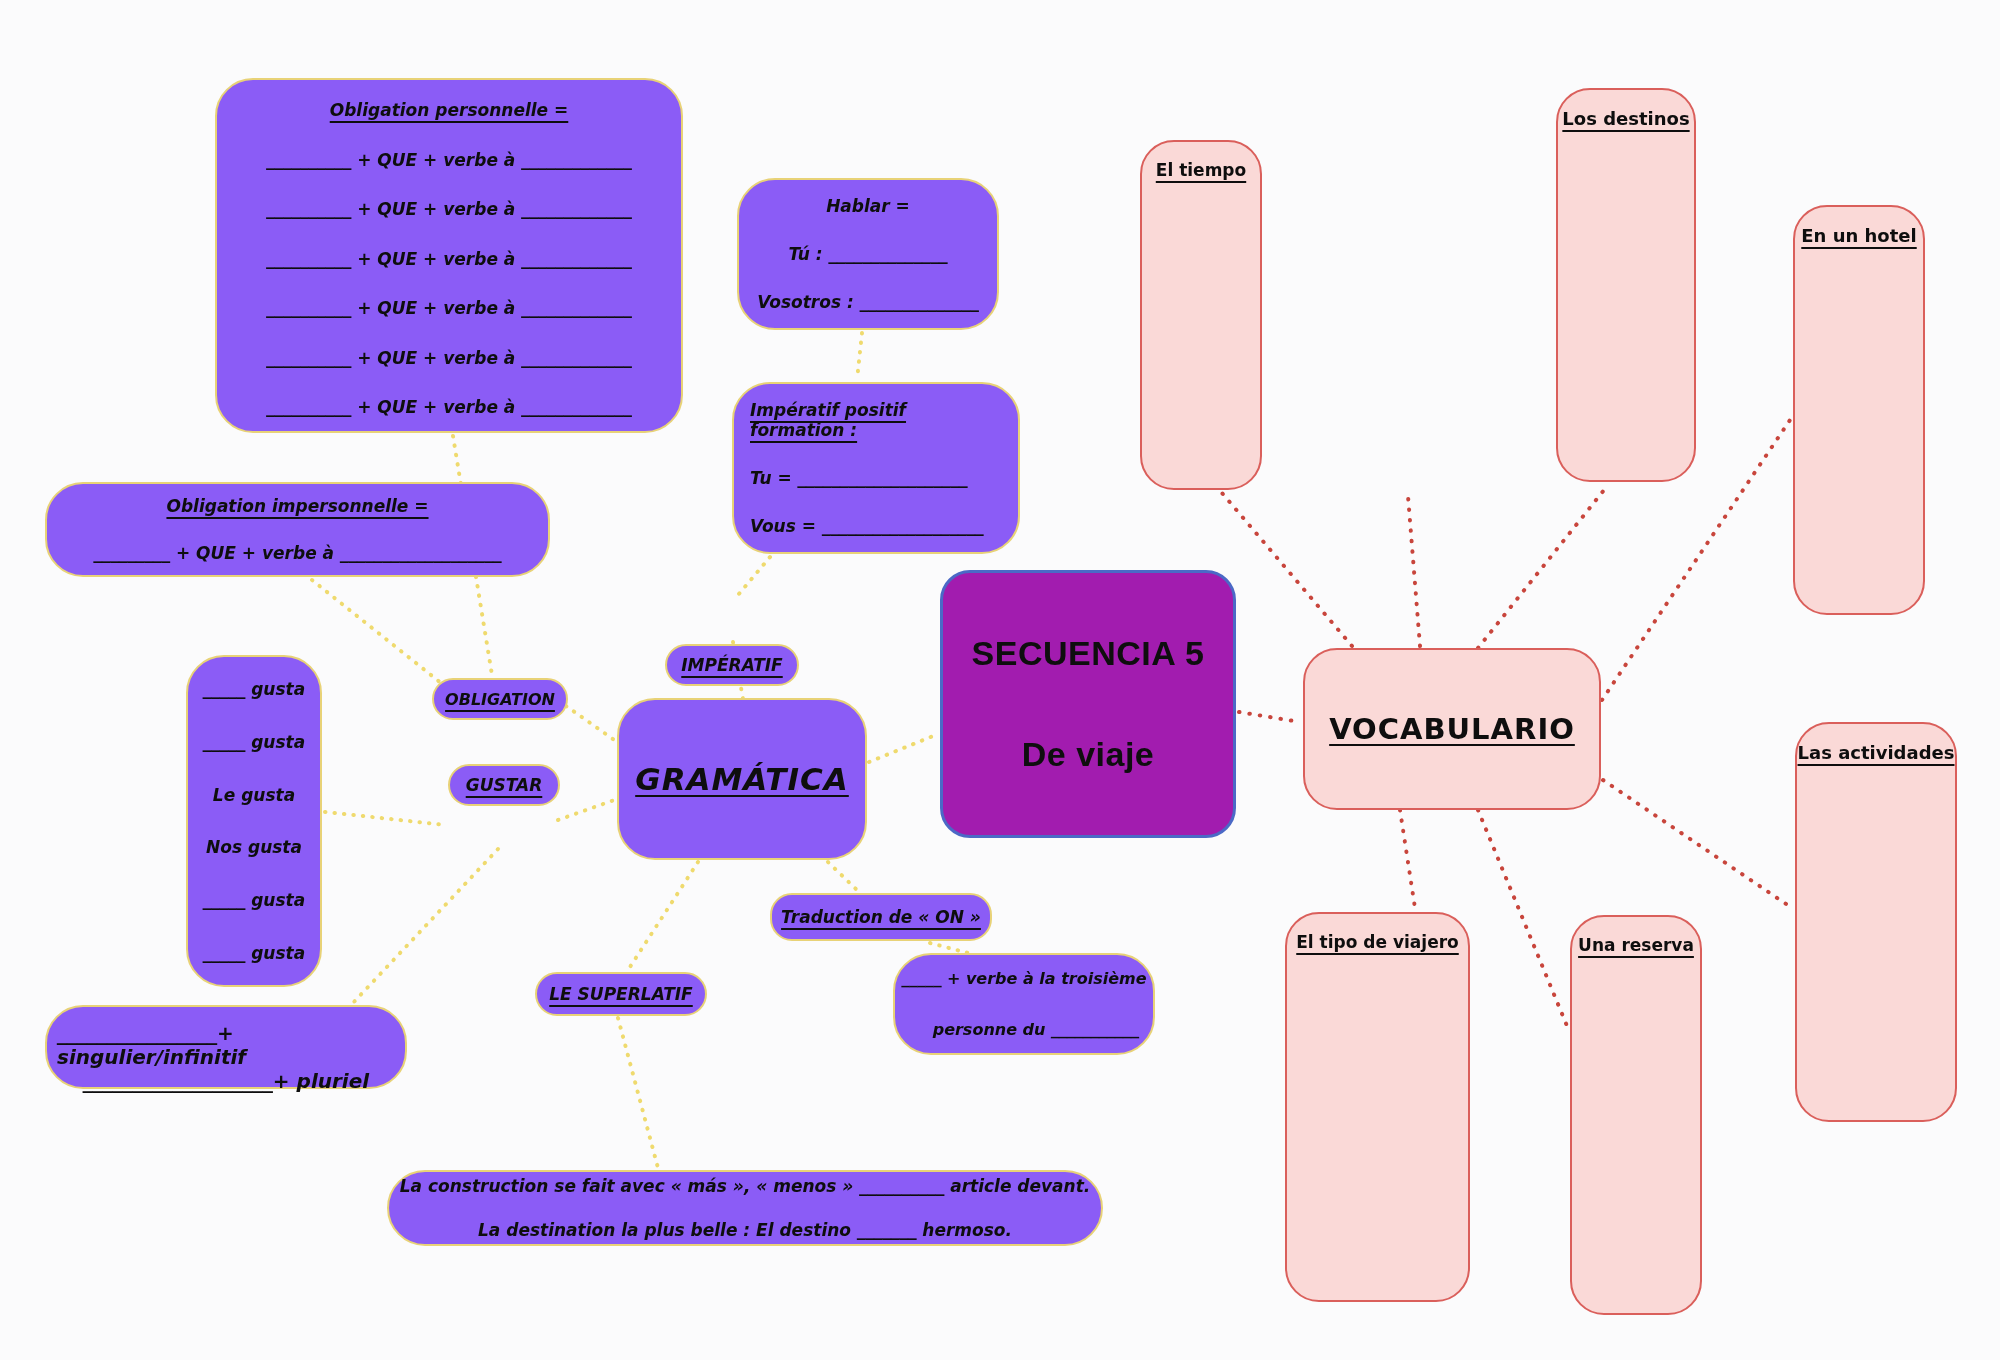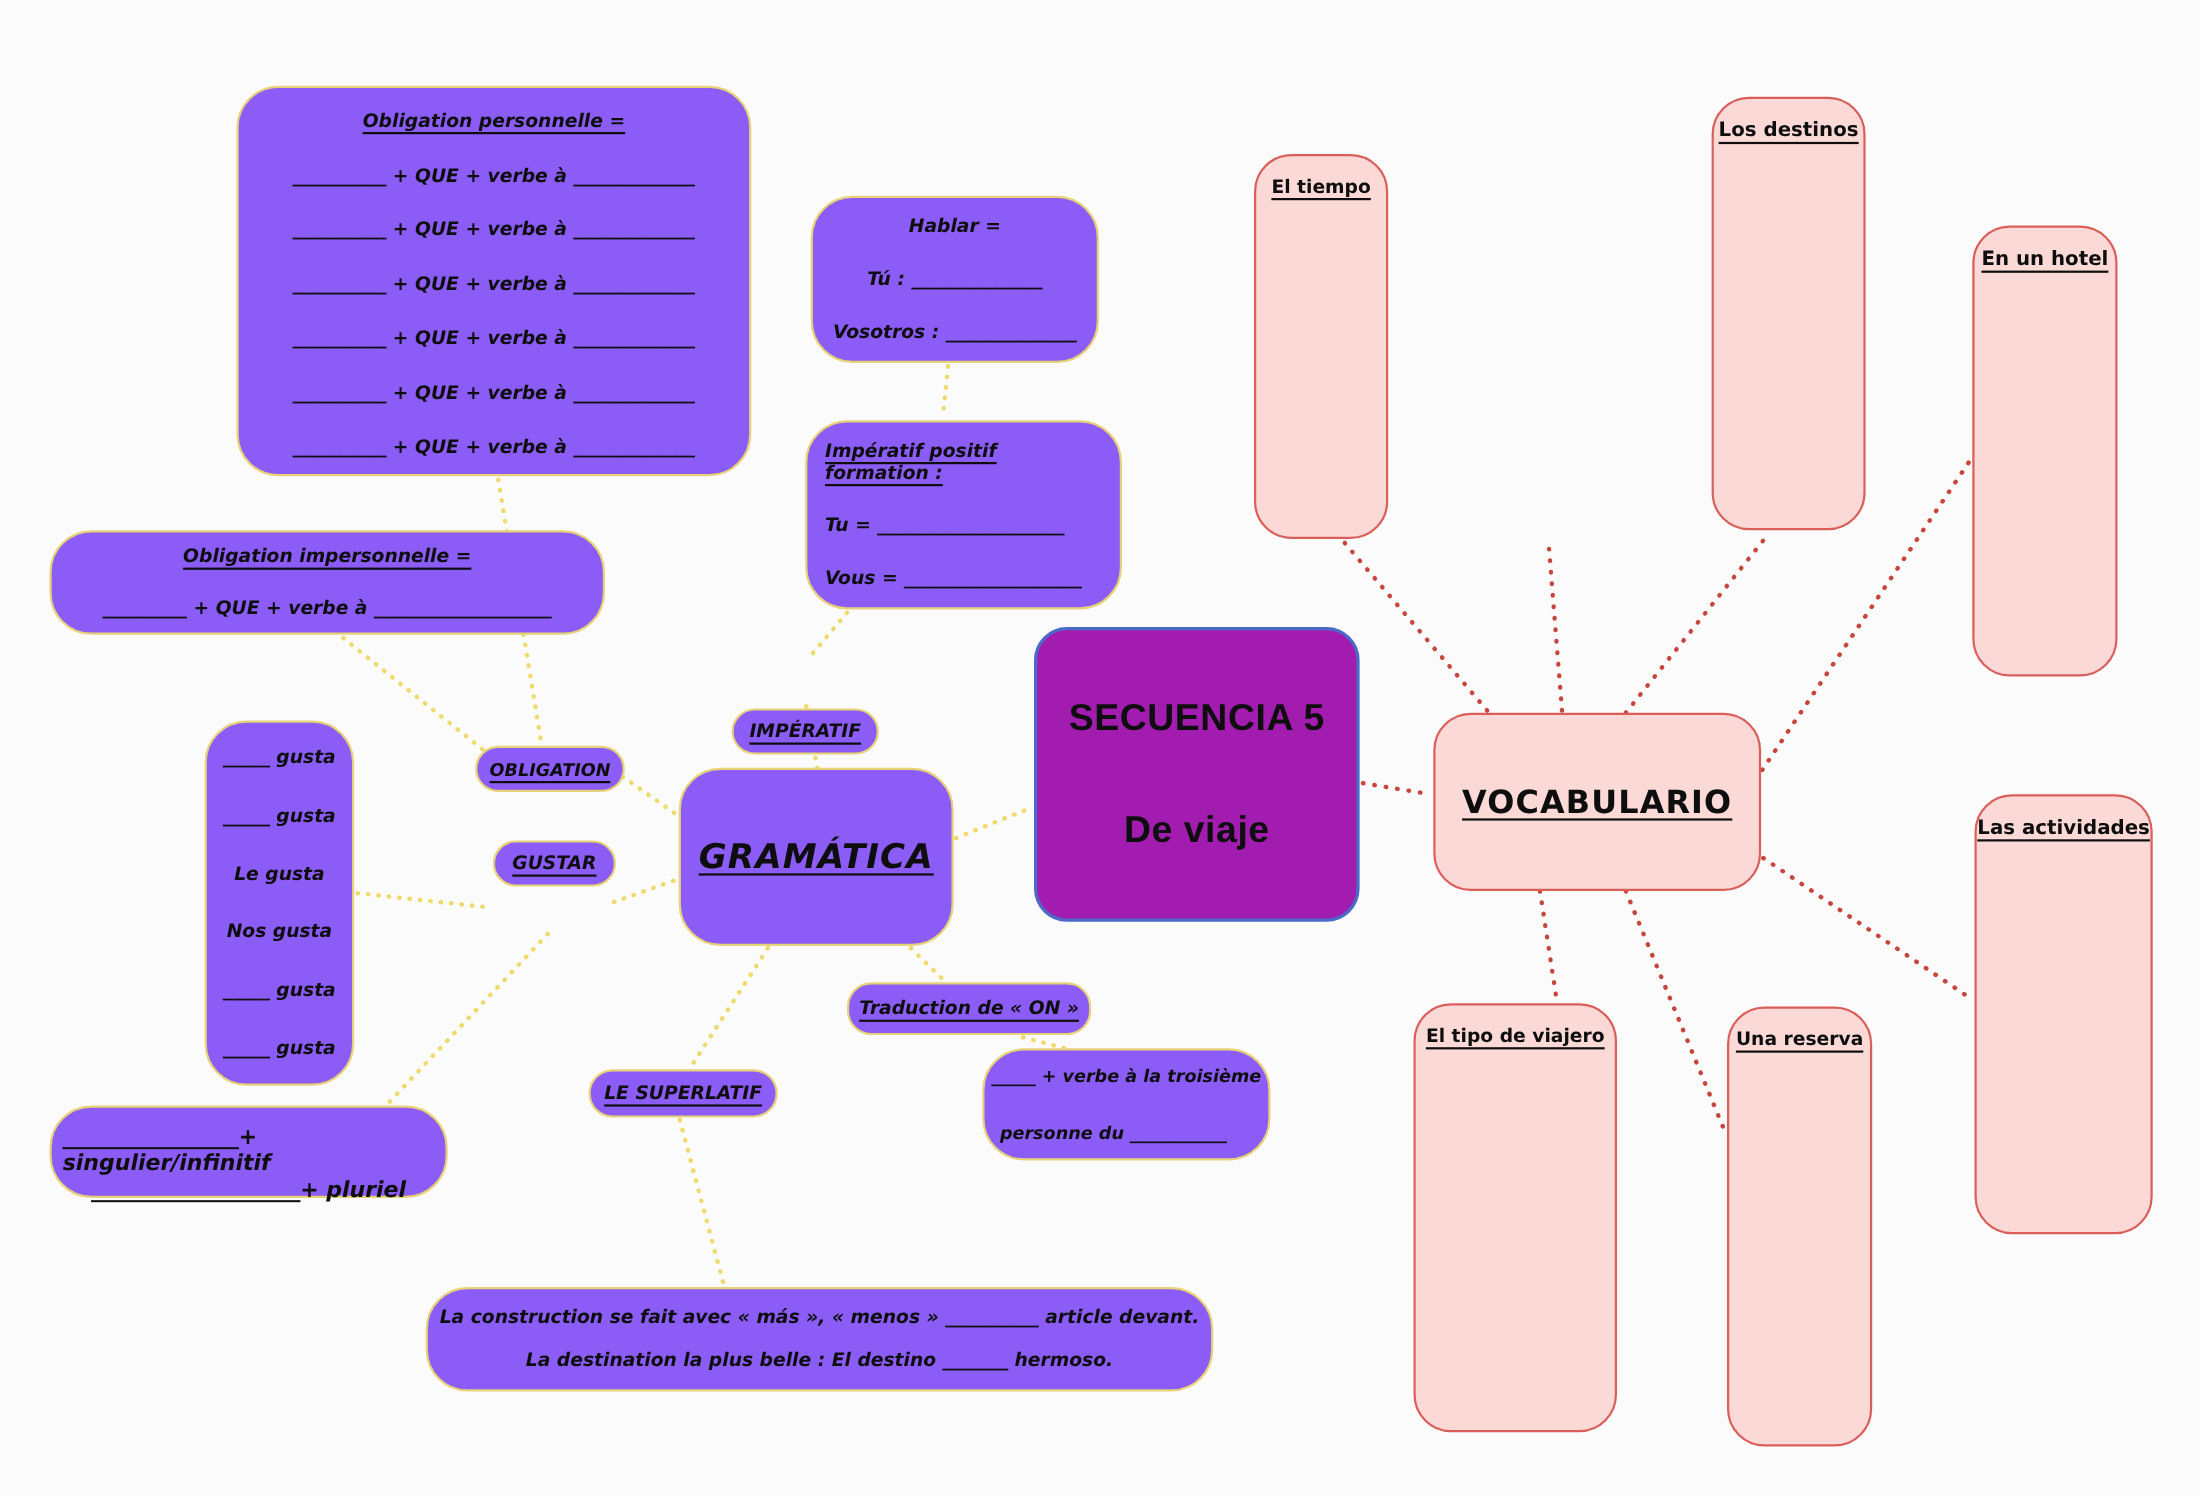--- a/index.html
+++ b/index.html
@@ -32,24 +32,24 @@
   .hablar{left:737px;top:178px;width:262px;height:152px;padding:16px 12px;justify-content:space-between;font-size:17px;}
   .imp-form{left:732px;top:382px;width:288px;height:172px;padding:16px 16px;justify-content:space-between;align-items:flex-start;font-size:17px;}
   .imp-form .ttl{align-self:center;}
   .lbl-imperatif{left:665px;top:597px;width:134px;height:42px;margin-top:47px;}
   .lbl-obligation{left:432px;top:678px;width:136px;height:42px;font-size:16px;}
   .gramatica{left:617px;top:698px;width:250px;height:162px;justify-content:center;font-size:31px;letter-spacing:1px;}
   .lbl-gustar{left:448px;top:764px;width:112px;height:42px;}
   .gusta-list{left:186px;top:655px;width:136px;height:332px;padding:22px 6px;justify-content:space-between;font-size:17px;}
   .lbl-superlatif{left:535px;top:972px;width:172px;height:44px;}
   .lbl-traduction{left:770px;top:893px;width:222px;height:48px;}
-  .verbe-box{left:893px;top:953px;width:262px;height:102px;padding:14px 14px;justify-content:space-between;align-items:flex-start;font-size:16px;}
+  .verbe-box{left:893px;top:953px;width:262px;height:102px;padding:14px 14px;justify-content:space-between;align-items:flex-end;font-size:16px;}
   .verbe-box .l1{align-self:center;white-space:nowrap;}
   .blanks-box{left:45px;top:1005px;width:362px;height:84px;padding:14px 10px;justify-content:space-between;font-size:20px;}
-  .construction{left:387px;top:1170px;width:716px;height:95px;padding:16px 12px;justify-content:space-between;font-size:17px;}
+  .construction{left:387px;top:1170px;width:716px;height:76px;padding:4px 12px;justify-content:space-between;font-size:17px;}
   .construction .line{white-space:nowrap;}
 
   
   .secuencia{left:940px;top:570px;width:296px;height:268px;justify-content:space-evenly;font-size:34px;font-family:"Liberation Sans","DejaVu Sans",sans-serif;font-weight:900;letter-spacing:0.5px;}
 
   
   .vocabulario{left:1303px;top:648px;width:298px;height:162px;justify-content:center;font-size:29px;letter-spacing:1px;}
   .topic{padding-top:18px;font-size:18px;}
   .topic .u{white-space:nowrap;}
   .t-tiempo{left:1140px;top:140px;width:122px;height:350px;font-size:17px;}

